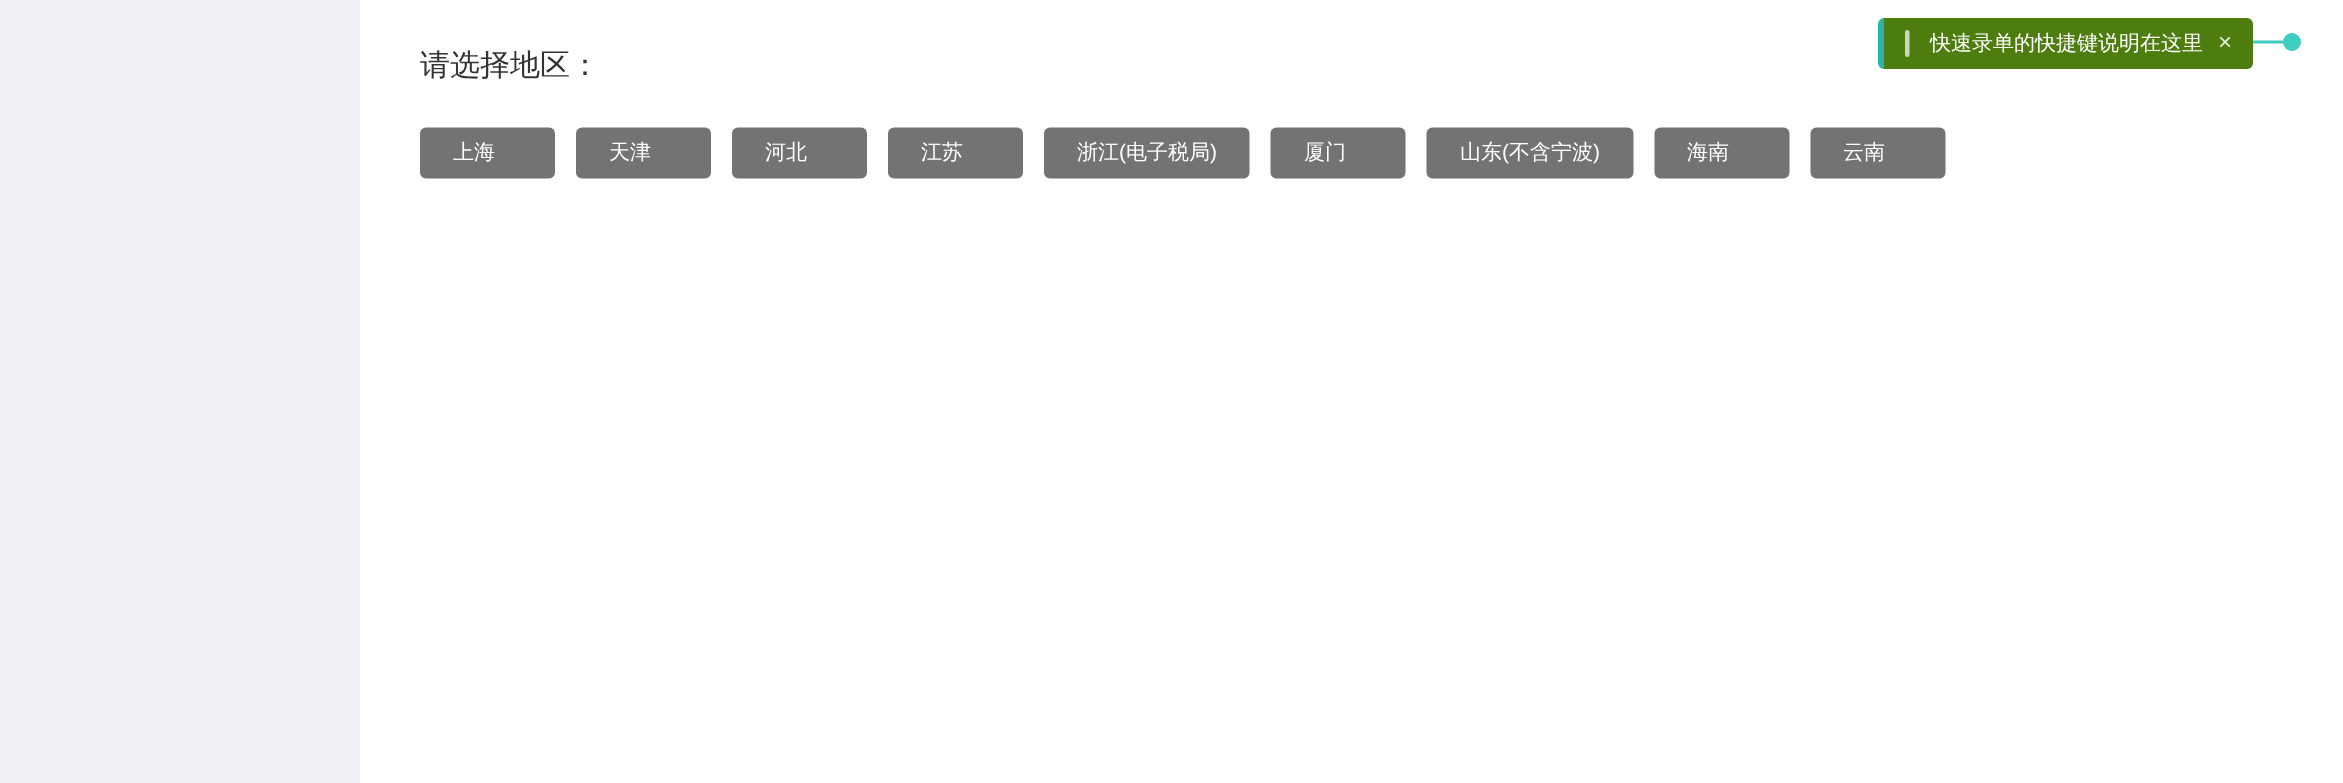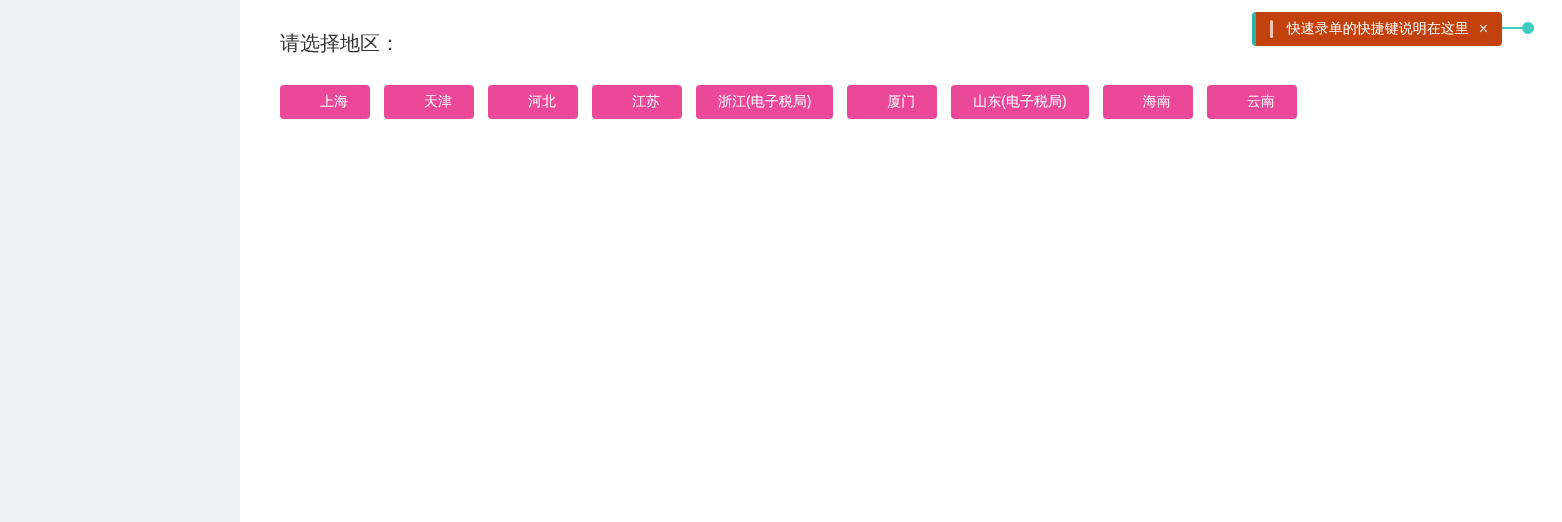--- a/index.html
+++ b/index.html
@@ -43,37 +43,37 @@
       font-weight: normal;
     }
 
     .region-buttons {
       display: flex;
       flex-wrap: wrap;
       gap: 14px;
     }
 
     .region-btn {
-      background: #ec4899;
+      background: #737373;
       color: #fff;
       border: none;
       border-radius: 4px;
       padding: 8px 22px;
       font-size: 14px;
       cursor: pointer;
       min-width: 90px;
-      text-align: right;
+      text-align: left;
     }
 
     
     .tooltip-banner {
       position: absolute;
       top: 12px;
       right: 60px;
-      background: #c2410c;
+      background: #4d7c0f;
       color: #fff;
       border-radius: 4px;
       padding: 8px 14px;
       font-size: 14px;
       display: flex;
       align-items: center;
       gap: 10px;
       white-space: nowrap;
       border-left: 4px solid #2ab5a8;
     }
@@ -122,21 +122,21 @@
 <div class="main-content">
   <div class="page-title">请选择地区：</div>
   <div class="region-buttons">
 
   <button class="region-btn">上海</button>
       <button class="region-btn">天津</button>
       <button class="region-btn">河北</button>
       <button class="region-btn">江苏</button>
       <button class="region-btn">浙江(电子税局)</button>
       <button class="region-btn">厦门</button>
-      <button class="region-btn">山东(电子税局)</button>
+      <button class="region-btn">山东(不含宁波)</button>
       <button class="region-btn">海南</button>
       <button class="region-btn">云南</button>
     </div>
 </div>
 
 <div class="tooltip-banner">
   <span class="bar-accent"></span>
   <span>快速录单的快捷键说明在这里</span>
   <span class="tooltip-close">×</span>
 </div>

